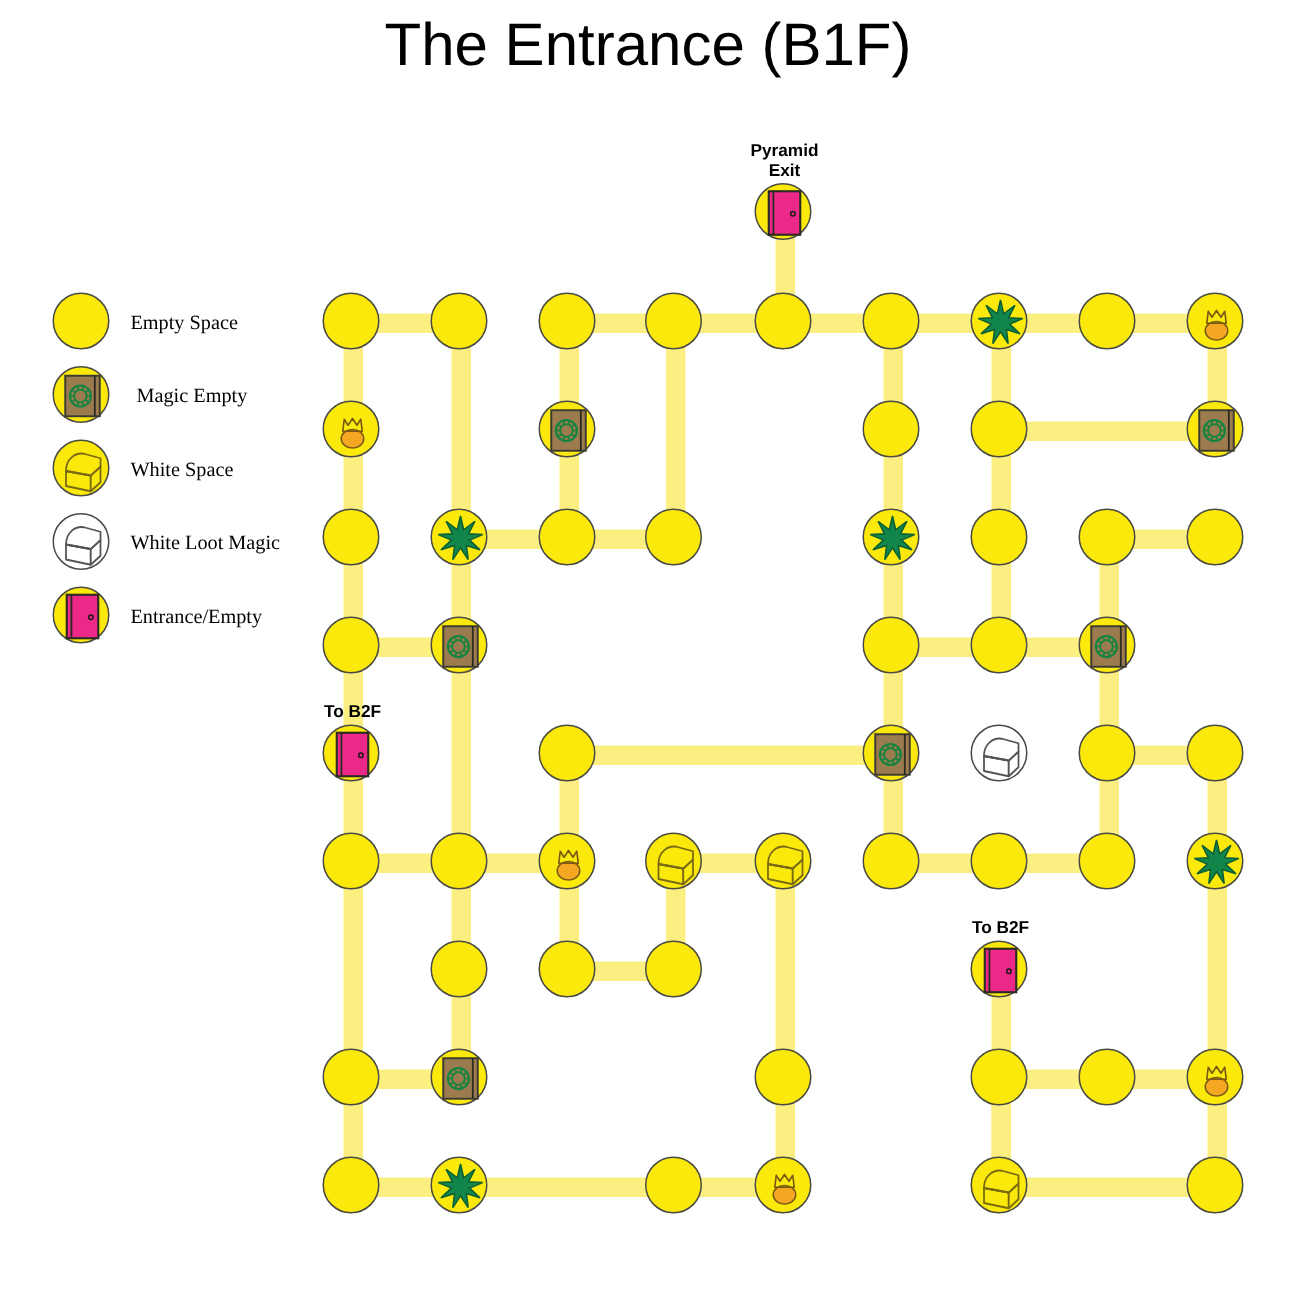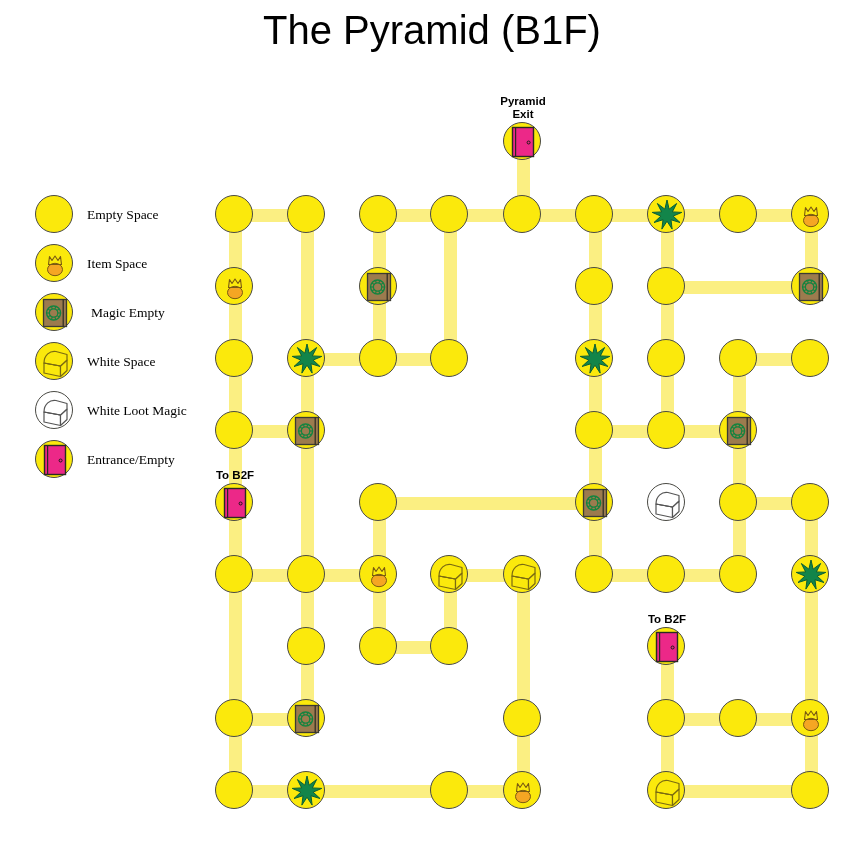--- a/index.html
+++ b/index.html
@@ -97,38 +97,28 @@
     position: absolute;
     left: 0; top: 0;
     width: 40px;
     height: 40px;
     display: block;
   }
 </style>
 </head>
 <body>
 
-<div id="page-title">The Pyramid (B1F)</div>
+<div id="page-title">The Entrance (B1F)</div>
 
 <div id="legend">
     <div class="legend-row">
       <div class="legend-swatch">
         <div class="disc"></div>
       </div>
       <div class="legend-label">Empty Space</div>
-    </div>
-    <div class="legend-row">
-      <div class="legend-swatch">
-        <div class="disc"></div>
-        <svg viewBox="0 0 40 40" width="40" height="40" class="glyph">
-          <ellipse cx="20" cy="25.5" rx="7.5" ry="6.2" fill="#f5a623" stroke="#7a5a12" stroke-width="1"></ellipse>
-          <path d="M13.5 20.5 L14.5 12.5 L17 16.5 L20 12 L23 16.5 L25.5 12.5 L26.5 20.5 Z" fill="none" stroke="#7a5a12" stroke-width="1.1" stroke-linejoin="round"></path>
-        </svg>
-      </div>
-      <div class="legend-label">Item Space</div>
     </div>
     <div class="legend-row">
       <div class="legend-swatch">
         <div class="disc"></div>
         <svg viewBox="0 0 40 40" width="40" height="40" class="glyph">
           <rect x="8.5" y="6.5" width="23" height="27" fill="#9c7b4e" stroke="#3b3b33" stroke-width="1.3"></rect>
           <line x1="28.2" y1="6.5" x2="28.2" y2="33.5" stroke="#2a2a22" stroke-width="1.2"></line>
           <circle cx="18.6" cy="20" r="7" fill="none" stroke="#13843f" stroke-width="1.4"></circle>
           <circle cx="18.6" cy="20" r="4.2" fill="none" stroke="#13843f" stroke-width="1.2"></circle>
           <g>

